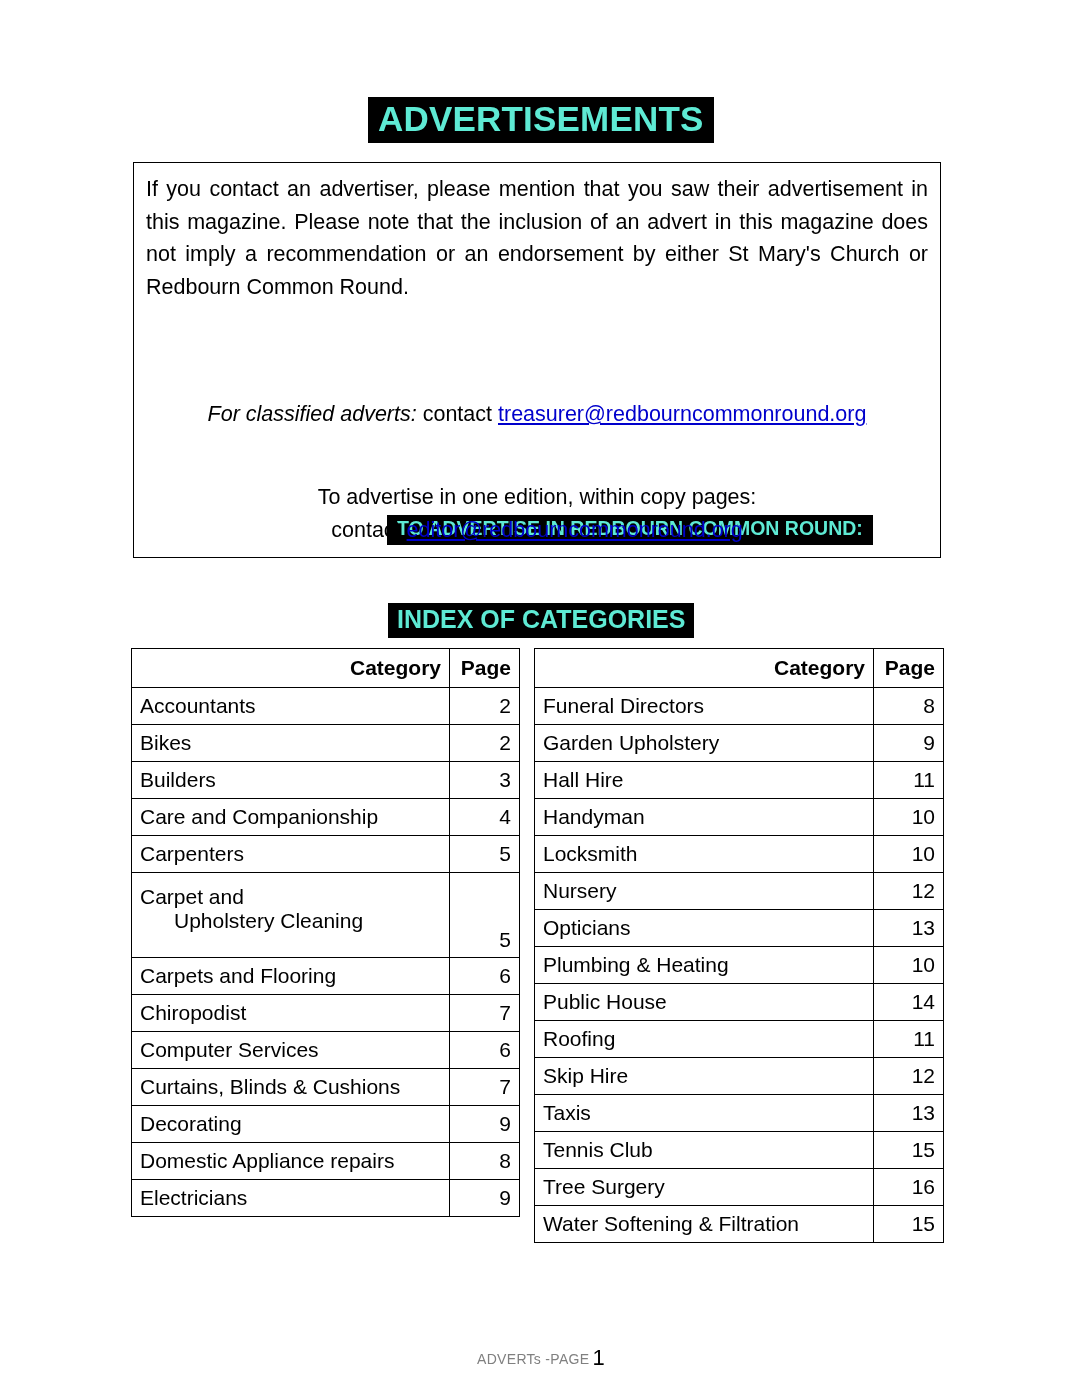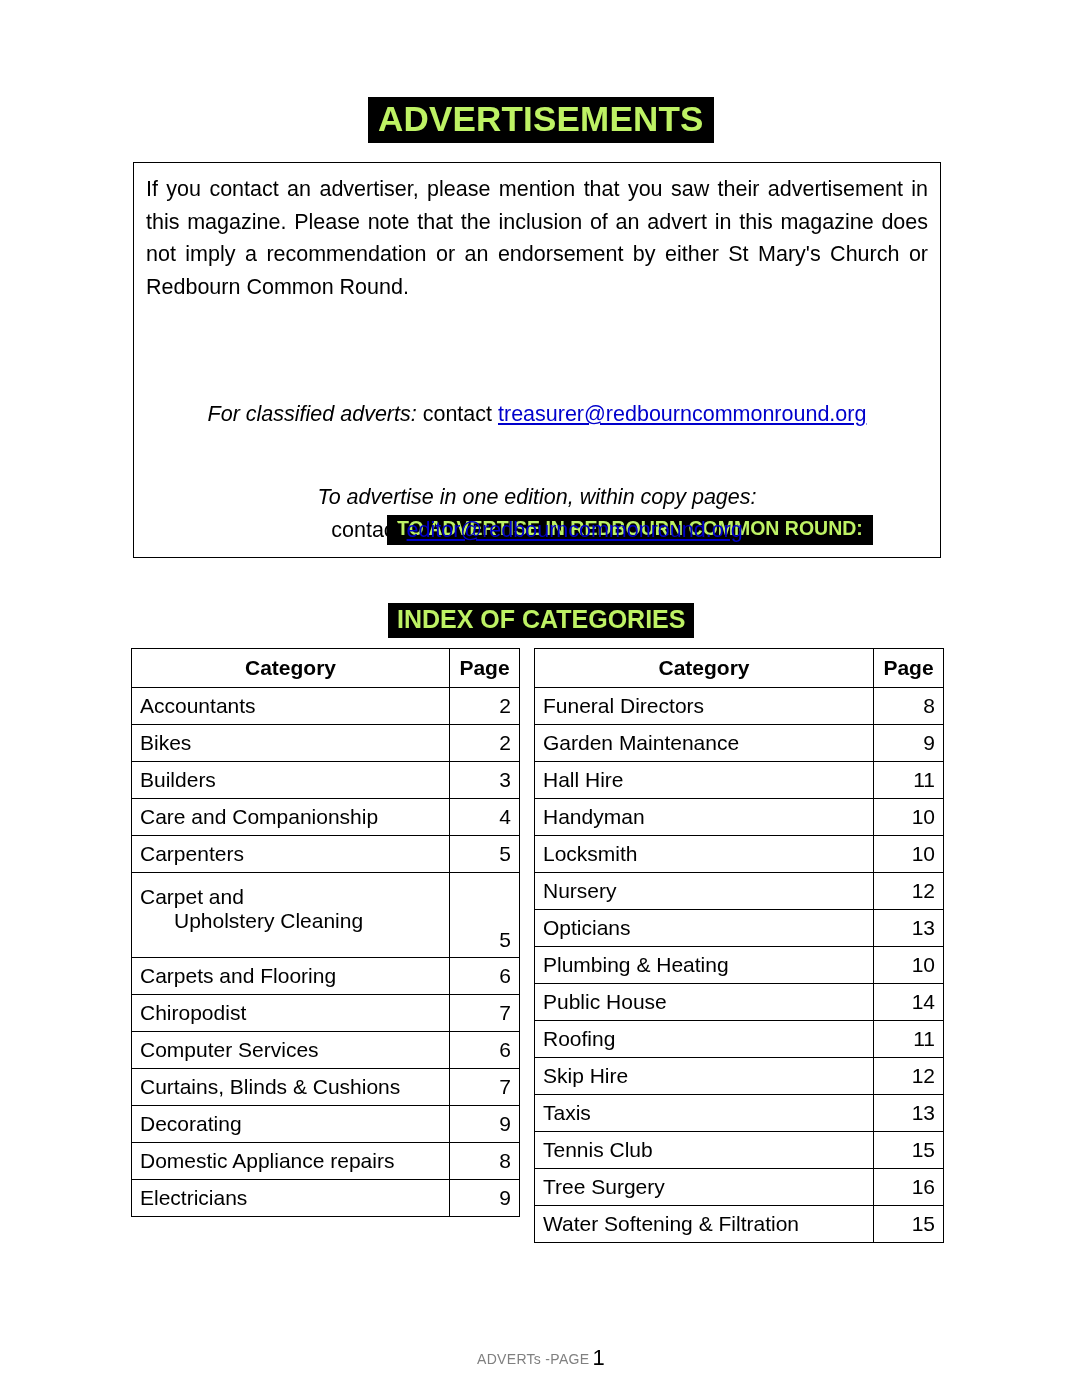--- a/index.html
+++ b/index.html
@@ -19,21 +19,21 @@
 
   .page {
     position: absolute;
     inset: 0;
   }
 
   
   .hl-title {
     position: absolute;
     background: #000000;
-    color: #bef264;
+    color: #5eead4;
     font-weight: bold;
     white-space: nowrap;
     line-height: 1;
   }
 
   #main-title {
     left: 368px;
     top: 97px;
     padding: 4px 10px 7px 10px;
     font-size: 35px;
@@ -93,21 +93,20 @@
   #copy-pages-block {
     position: absolute;
     left: 0;
     top: 318px;
     width: 100%;
     text-align: center;
     font-size: 21.5px;
     line-height: 33px;
   }
   #copy-pages-line {
-    font-style: italic;
   }
 
   a.maillink,
   span.maillink {
     color: #0000cc;
     text-decoration: underline;
     font-style: normal;
   }
 
   
@@ -124,21 +123,21 @@
   .index-table th,
   .index-table td {
     border: 1.2px solid #000000;
     padding: 0 8px;
     height: 36px;
     vertical-align: middle;
     font-weight: normal;
   }
   .index-table th {
     font-weight: bold;
-    text-align: center;
+    text-align: right;
     font-size: 21px;
     height: 38px;
   }
   .col-cat   { text-align: left; }
   .col-page  { text-align: right; }
 
   #table-left  col.c-cat  { width: 318px; }
   #table-left  col.c-page { width: 70px; }
   #table-right col.c-cat  { width: 339px; }
   #table-right col.c-page { width: 70px; }
@@ -285,21 +284,21 @@
         <th class="col-cat-head">Category</th>
         <th>Page</th>
       </tr>
     </thead>
     <tbody>
         <tr>
           <td class="col-cat">Funeral Directors</td>
           <td class="col-page">8</td>
         </tr>
         <tr>
-          <td class="col-cat">Garden Maintenance</td>
+          <td class="col-cat">Garden Upholstery</td>
           <td class="col-page">9</td>
         </tr>
         <tr>
           <td class="col-cat">Hall Hire</td>
           <td class="col-page">11</td>
         </tr>
         <tr>
           <td class="col-cat">Handyman</td>
           <td class="col-page">10</td>
         </tr>

